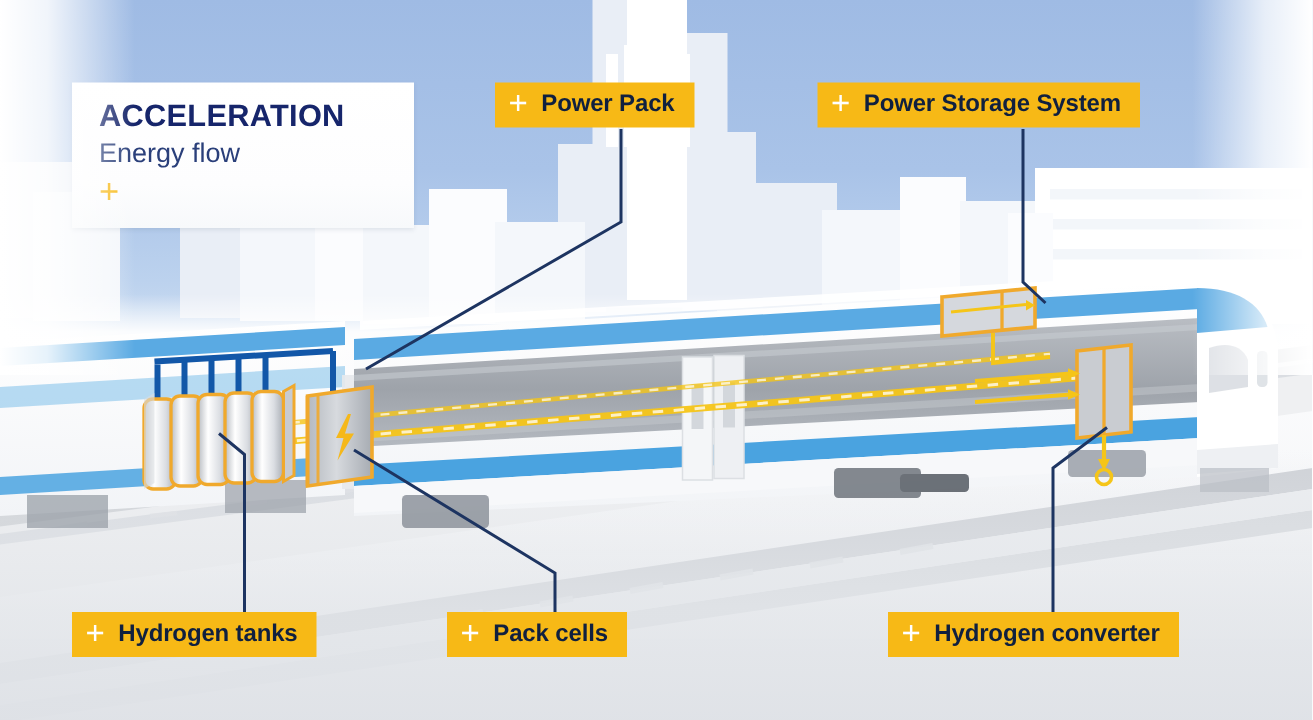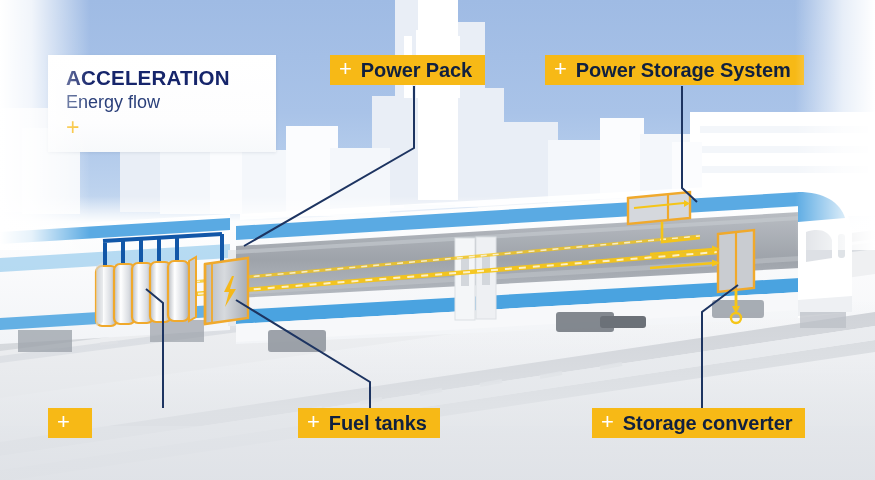--- a/index.html
+++ b/index.html
@@ -81,21 +81,21 @@
     color: #ffffff;
     font-size: 22px;
     font-weight: 400;
     line-height: 1;
     margin-right: 9px;
     margin-top: -2px;
     display: inline-block;
   }
   .badge .blabel {
     color: #10203f;
-    font-size: 20px;
+    font-size: 16px;
     font-weight: bold;
     letter-spacing: -0.1px;
     line-height: 1;
   }
 
   
   .card {
     position: absolute;
     left: 48px; top: 55px;
     width: 228px; height: 97px;
@@ -386,28 +386,29 @@
     <span class="blabel">Power Pack</span>
   </div>
 
   <div class="badge" style="left:545px; top:55px;">
     <span class="plus">+</span>
     <span class="blabel">Power Storage System</span>
   </div>
 
   <div class="badge" style="left:48px; top:408px;">
     <span class="plus">+</span>
+    <span class="blabel">Hydrogen tanks</span>
   </div>
 
   <div class="badge" style="left:298px; top:408px;">
     <span class="plus">+</span>
-    <span class="blabel">Fuel tanks</span>
+    <span class="blabel">Pack cells</span>
   </div>
 
   <div class="badge" style="left:592px; top:408px;">
     <span class="plus">+</span>
-    <span class="blabel">Storage converter</span>
+    <span class="blabel">Hydrogen converter</span>
   </div>
 
   <div class="sky-fade-left"></div>
   <div class="sky-fade-right"></div>
 
 </div>
 
 </body></html>

